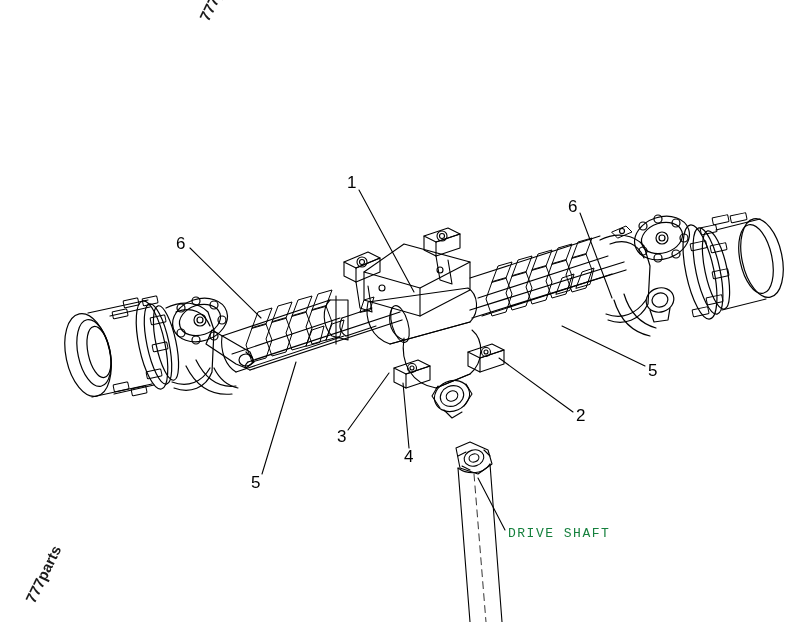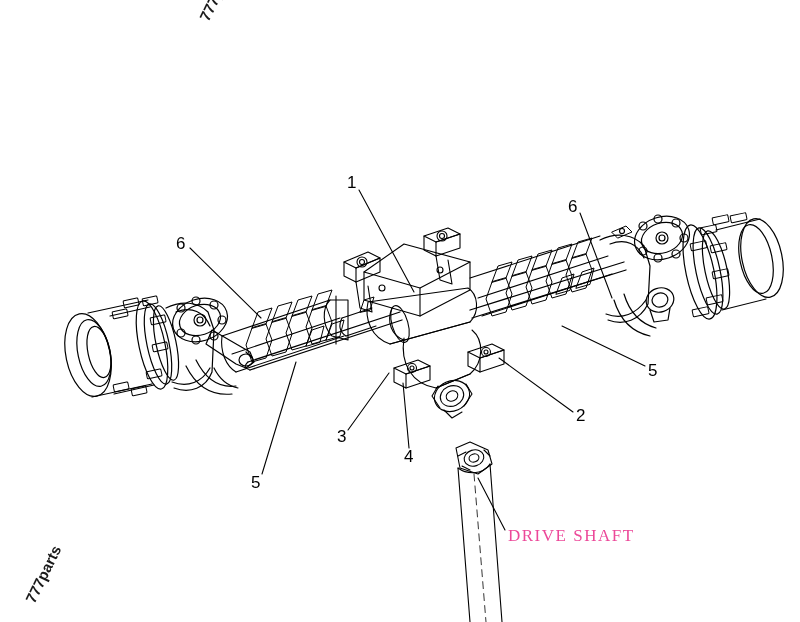--- a/index.html
+++ b/index.html
@@ -25,24 +25,24 @@
   .callout {
     position: absolute;
     font-family: "Liberation Sans", sans-serif;
     font-size: 17px;
     color: #000000;
     line-height: 1;
     user-select: none;
   }
   .partname {
     position: absolute;
-    font-family: Liberation Serif, serif;
-    font-size: 17px;
+    font-family: Liberation Mono, monospace;
+    font-size: 13px;
     letter-spacing: 1.5px;
-    color: #ec4899;
+    color: #15803d;
     white-space: nowrap;
   }
   .watermark {
     position: absolute;
     font-family: "Liberation Sans", sans-serif;
     font-size: 15px;
     font-weight: 600;
     color: #1a1a1a;
     white-space: nowrap;
     user-select: none;

